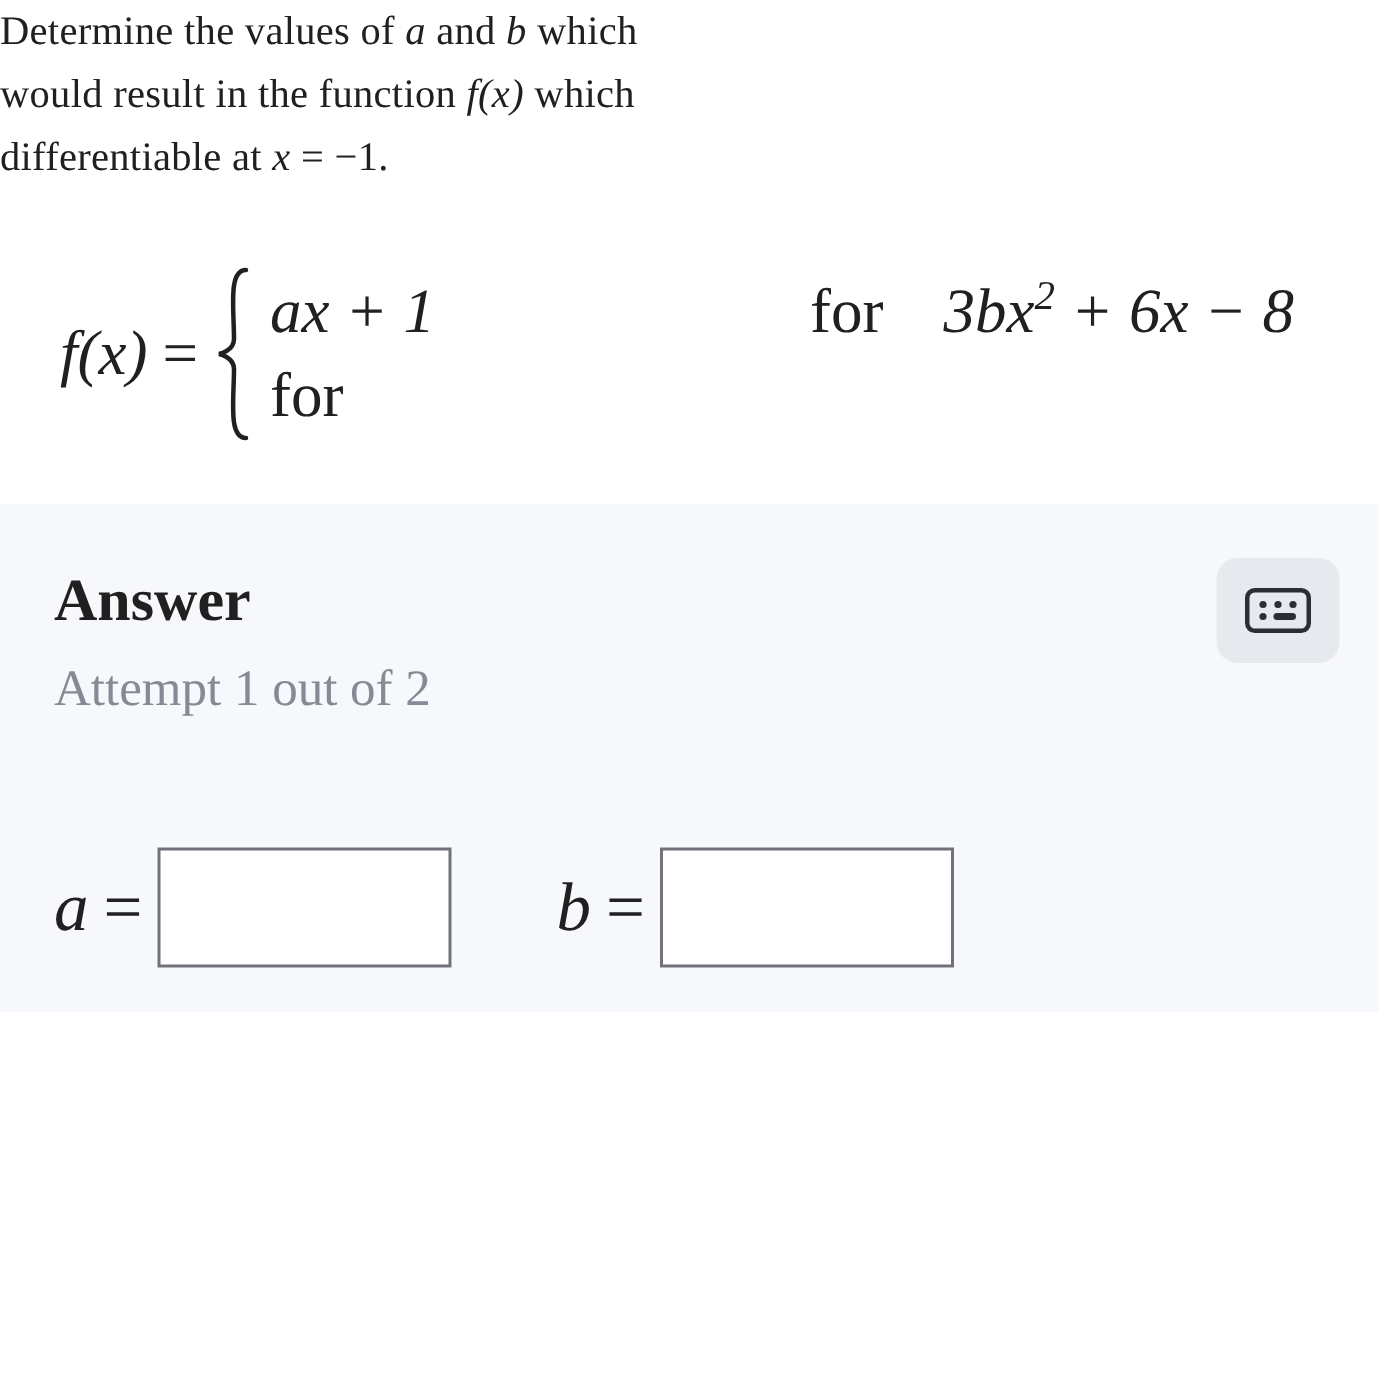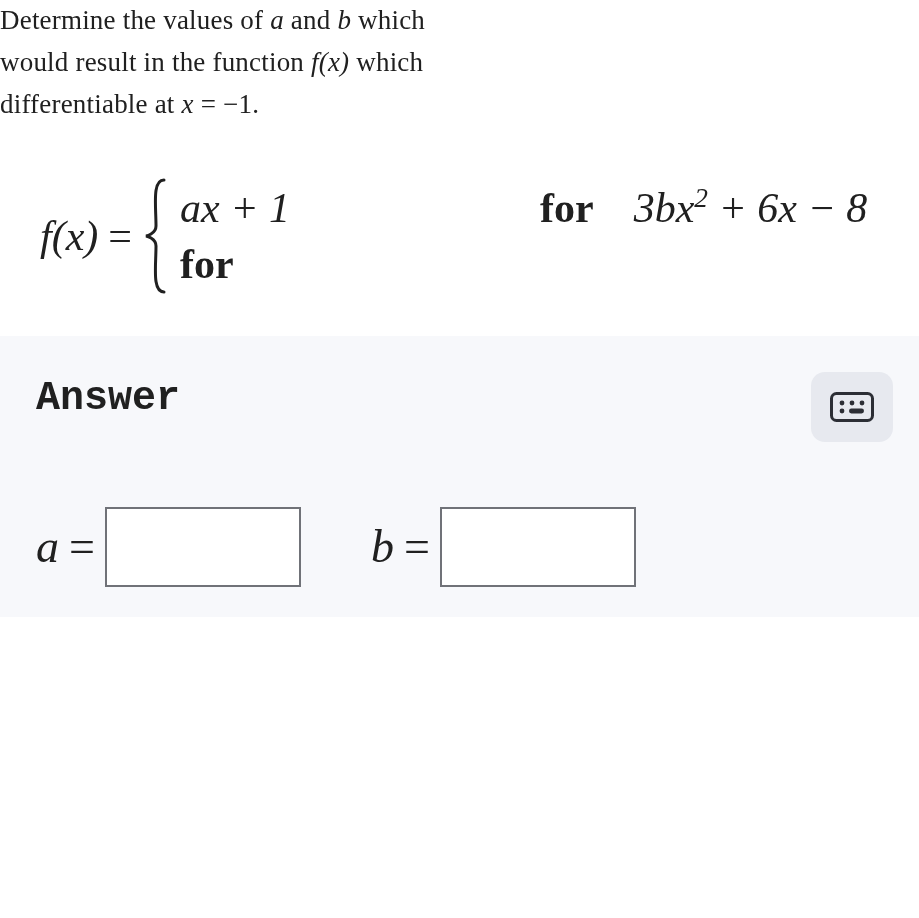--- a/index.html
+++ b/index.html
@@ -31,32 +31,31 @@
   }
   .brace-svg { flex: 0 0 auto; }
   .cases {
     display: inline-grid;
     grid-template-columns: auto auto auto;
     column-gap: 40px;
     row-gap: 8px;
     align-items: center;
   }
   .cases-expr { min-width: 320px; }
-  .cases-for { font-style: normal; font-weight: bold; }
+  .cases-for { font-style: normal; }
   .answer-panel {
     background: #f7f8fb;
     padding: 40px 30px 30px 36px;
     position: relative;
     font-family: Georgia, 'Times New Roman', serif;
   }
   .answer-heading {
     font-size: 40px;
     font-weight: 700;
     color: #202020;
-    font-family: Liberation Mono, monospace;
   }
   .attempt {
     margin-top: 18px;
     font-size: 34px;
     color: #868a95;
     font-family: Georgia, serif;
   }
   .kbd-btn {
     position: absolute;
     top: 36px;
@@ -115,20 +114,21 @@
       <span class="cases-for">for</span>
 
       <span class="cases-expr mathit"><span>3b</span><span>x</span><sup>2</sup><span> + 6x − 8</span></span>
       <span class="cases-for">for</span>
     </div>
   </div>
 </div>
 
 <div class="answer-panel">
   <div class="answer-heading">Answer</div>
+  <div class="attempt">Attempt 1 out of 2</div>
 
   <div class="kbd-btn">
     <svg width="44" height="30" viewBox="0 0 44 30">
       <rect x="1.5" y="1.5" width="41" height="27" rx="5" ry="5" fill="none" stroke="#2c2e35" stroke-width="3"></rect>
       <circle cx="12" cy="11" r="2.4" fill="#2c2e35"></circle>
       <circle cx="22" cy="11" r="2.4" fill="#2c2e35"></circle>
       <circle cx="32" cy="11" r="2.4" fill="#2c2e35"></circle>
       <circle cx="12" cy="19" r="2.4" fill="#2c2e35"></circle>
       <rect x="19" y="16.6" width="15" height="4.8" rx="2.4" fill="#2c2e35"></rect>
     </svg>

